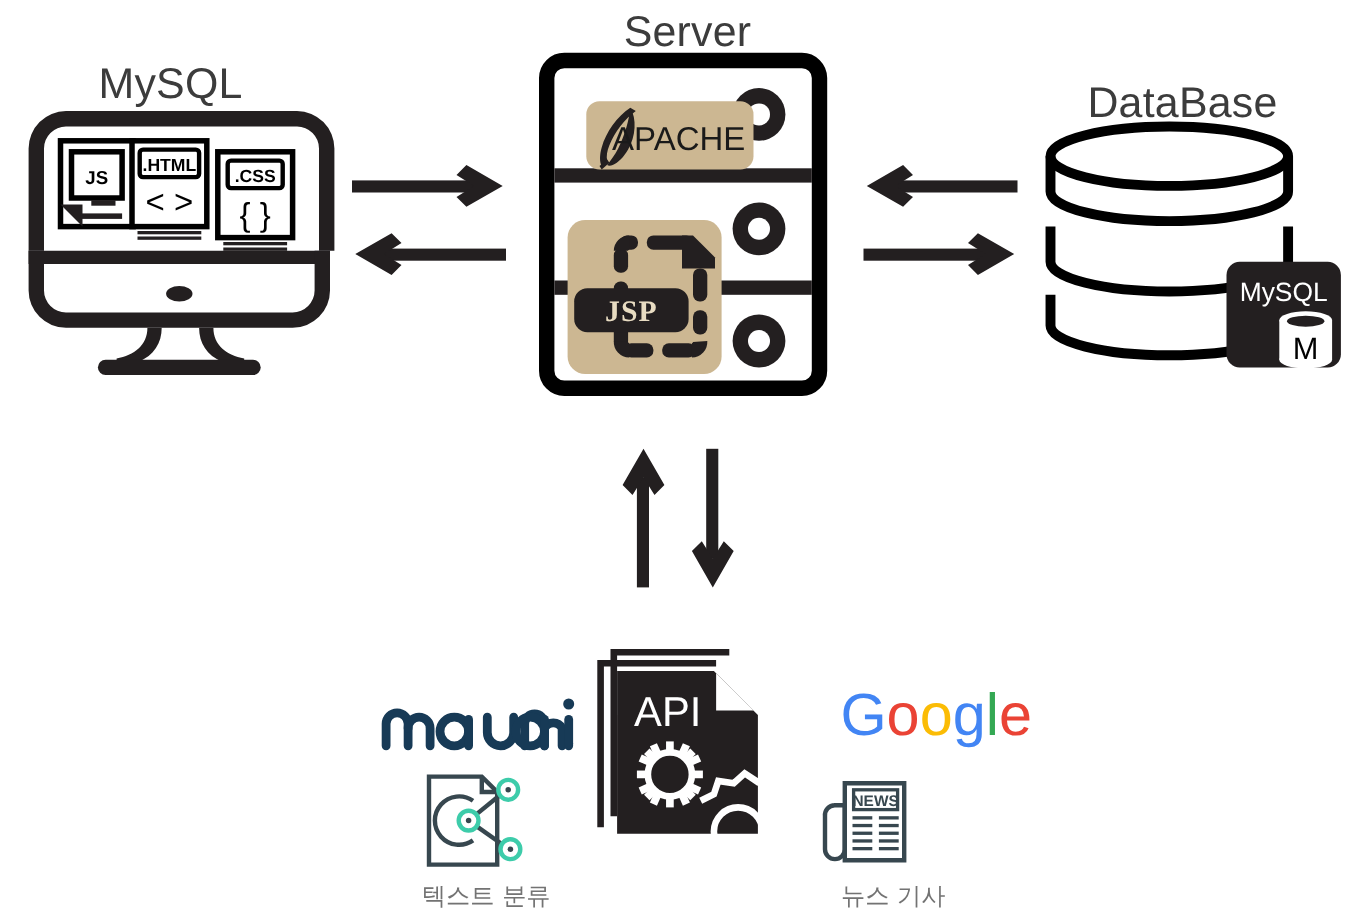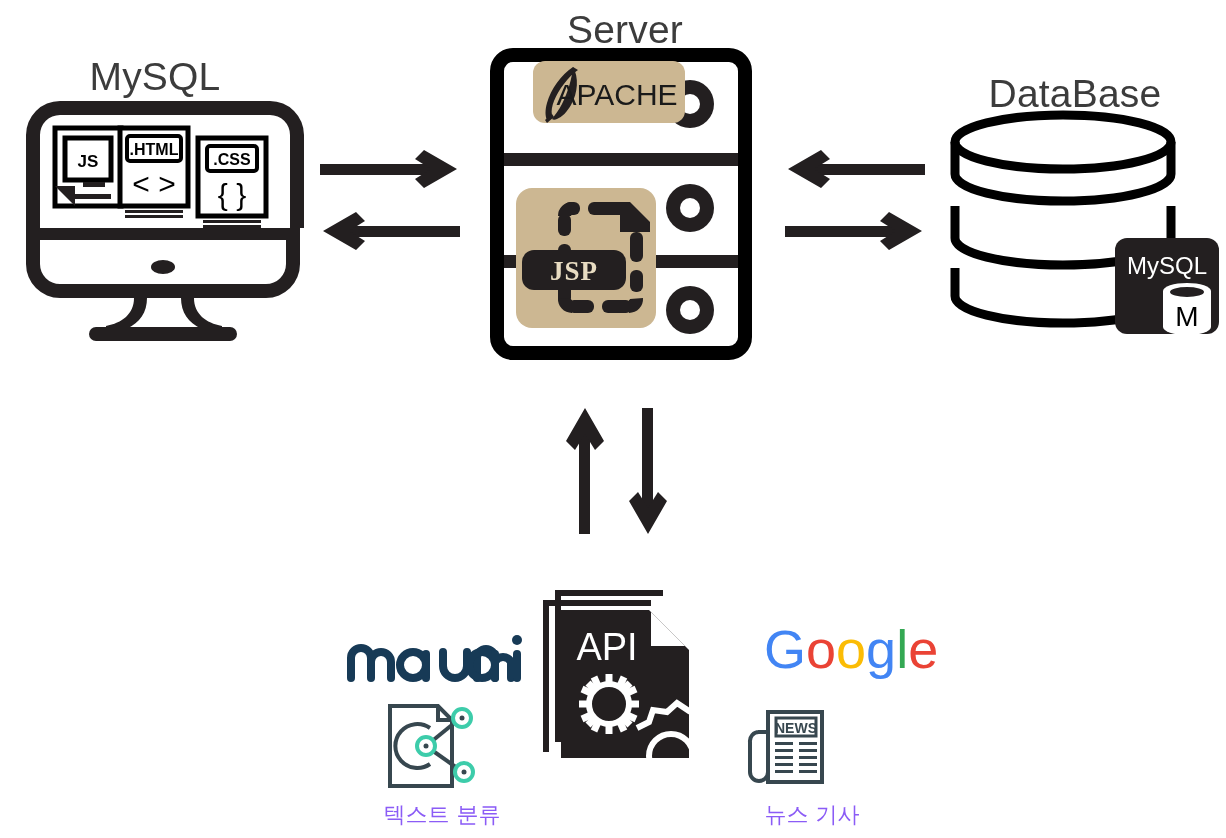--- a/index.html
+++ b/index.html
@@ -8,21 +8,21 @@
     font-family:"Liberation Sans","DejaVu Sans",sans-serif;
     background:#ffffff;
   }
   .node{position:absolute;}
   .heading{
     position:absolute;text-align:center;color:#3c3c3c;
     font-size:39px;font-weight:400;letter-spacing:0.2px;
     white-space:nowrap;
   }
   .cap{
-    position:absolute;text-align:center;color:#8b5cf6;
+    position:absolute;text-align:center;color:#737373;
     font-size:22px;white-space:nowrap;
     font-family:"DejaVu Sans","Liberation Sans",sans-serif;
   }
   svg{display:block;overflow:visible;}
   .blk{fill:#231f20;}
 </style>
 </head>
 <body>
 
 <div class="heading" style="left:30px;top:55px;width:250px;">MySQL</div>
@@ -100,32 +100,32 @@
 
     <circle cx="200" cy="56" r="24" class="blk"></circle>
       <circle cx="200" cy="56" r="10" fill="#fff"></circle>
     <circle cx="200" cy="160" r="24" class="blk"></circle>
       <circle cx="200" cy="160" r="10" fill="#fff"></circle>
     <circle cx="200" cy="262" r="24" class="blk"></circle>
       <circle cx="200" cy="262" r="10" fill="#fff"></circle>
   </svg>
 </div>
 
-<div class="node" style="left:513px;top:61px;padding-left:20px;">
+<div class="node" style="left:513px;top:92px;padding-left:20px;">
   <svg width="152" height="62" viewBox="0 0 152 62">
     <rect x="0" y="0" width="152" height="62" rx="12" fill="#ccb792"></rect>
 
     <path class="blk" d="M40 6 c-12 8 -22 22 -26 36 c-2 7 -2 13 0 17 l5-5 c-1-4 0-9 2-14 c5-12 14-24 24-31 Z"></path>
     <path class="blk" d="M40 6 c6 10 5 26 -2 38 c-4 7 -9 12 -14 14 c-2 1 -4 1 -5 0 c3-4 7-9 10-15 c6-12 10-26 11-37 Z"></path>
     <path class="blk" d="M19 53 l-7 6 2 3 7-6 Z"></path>
     <text x="84" y="44" text-anchor="middle" font-family="Liberation Sans, sans-serif" font-size="30" font-weight="400" fill="#1a1a1a">APACHE</text>
   </svg>
 </div>
 
-<div class="node" style="left:516px;top:188px;">
+<div class="node" style="left:516px;top:200px;">
   <svg width="140" height="140" viewBox="0 0 140 140">
     <rect x="0" y="0" width="140" height="140" rx="16" fill="#ccb792"></rect>
 
     <g class="blk">
 
       <rect x="48" y="14" width="16" height="13" rx="6"></rect>
       <rect x="72" y="14" width="42" height="13" rx="6"></rect>
 
       <path d="M104 14 h10 l20 20 v10 h-30 Z"></path>
 

